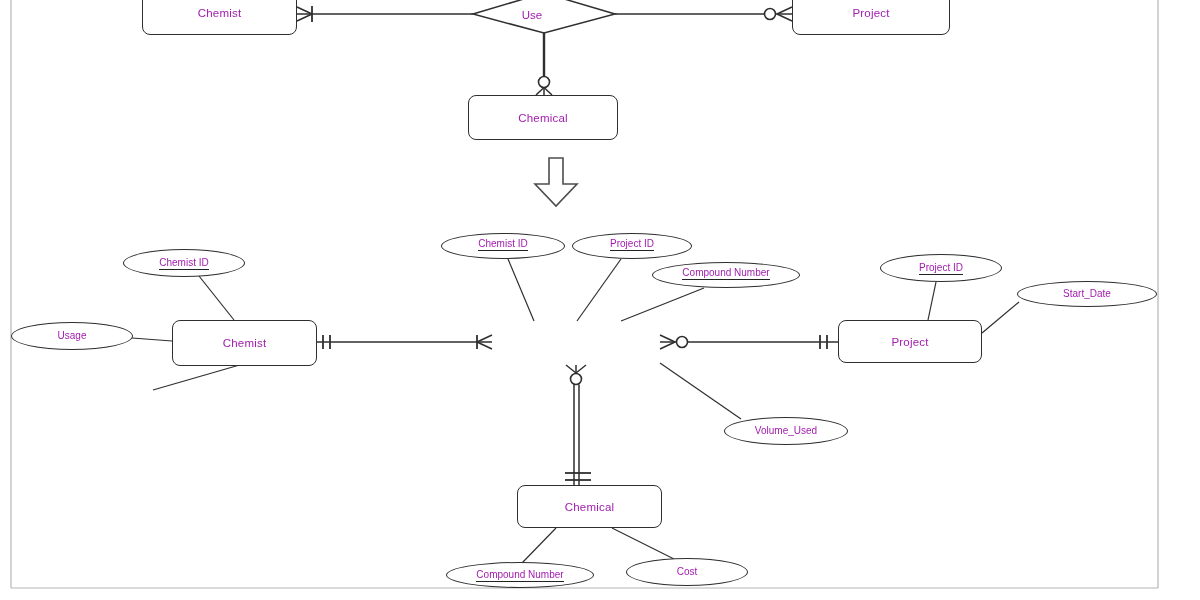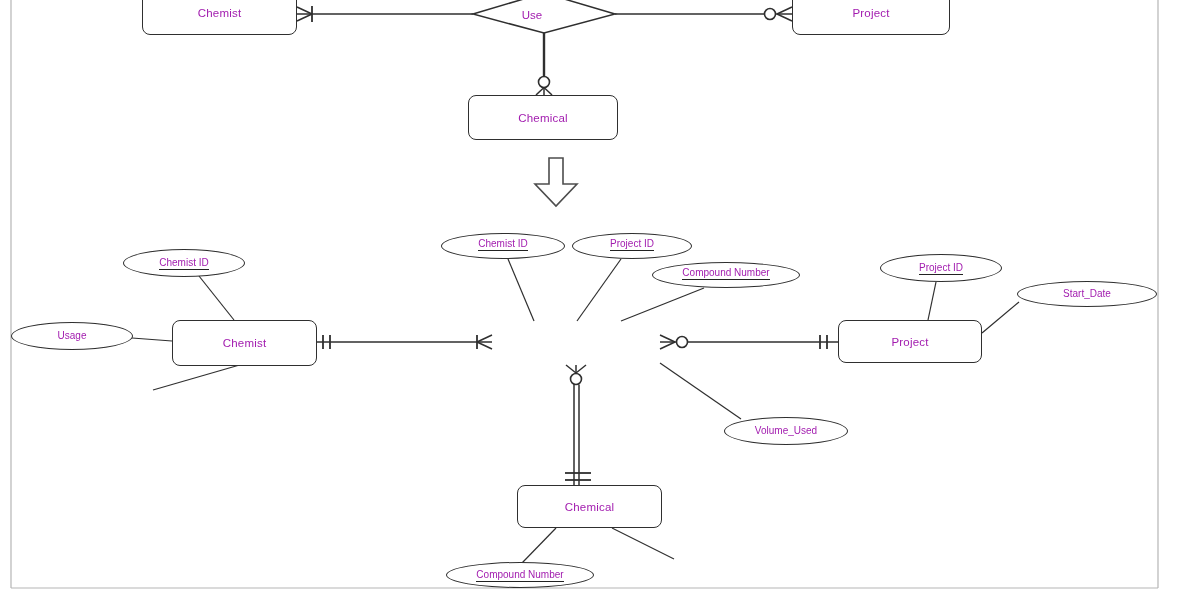--- a/index.html
+++ b/index.html
@@ -178,14 +178,19 @@
   <div class="ellipse" style="left:724px;top:417px;width:124px;height:28px;">
     <span class="alabel">
         <span class="txt">Volume_Used</span>
       </span>
   </div>
   <div class="ellipse" style="left:446px;top:562px;width:148px;height:26px;">
     <span class="alabel">
         <span class="txt u">Compound Number</span>
       </span>
   </div>
+  <div class="ellipse" style="left:626px;top:558px;width:122px;height:28px;">
+    <span class="alabel">
+        <span class="txt">Cost</span>
+      </span>
+  </div>
 
 </div>
 
 </body></html>

